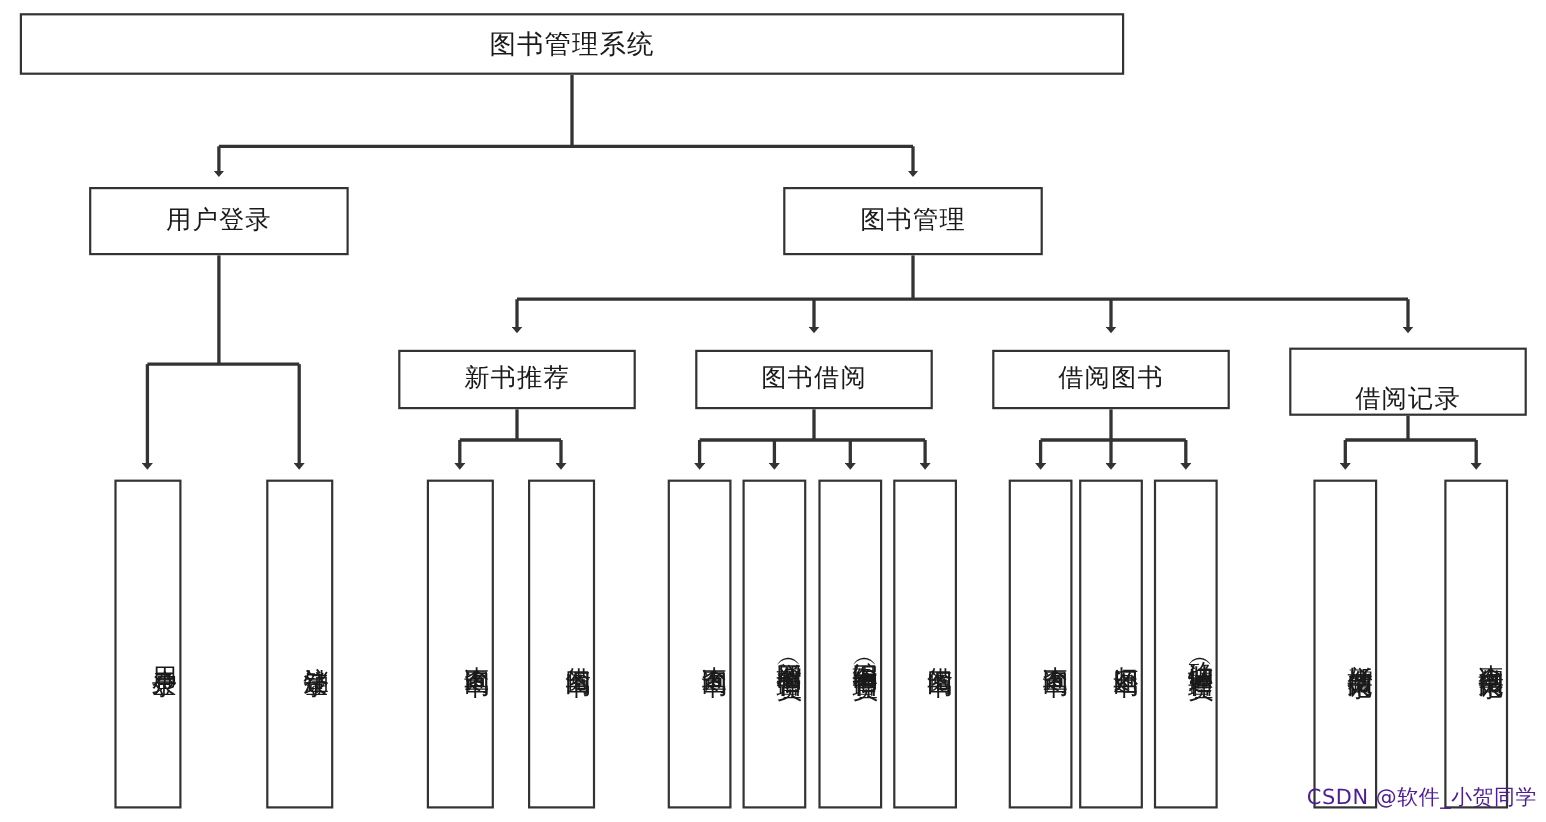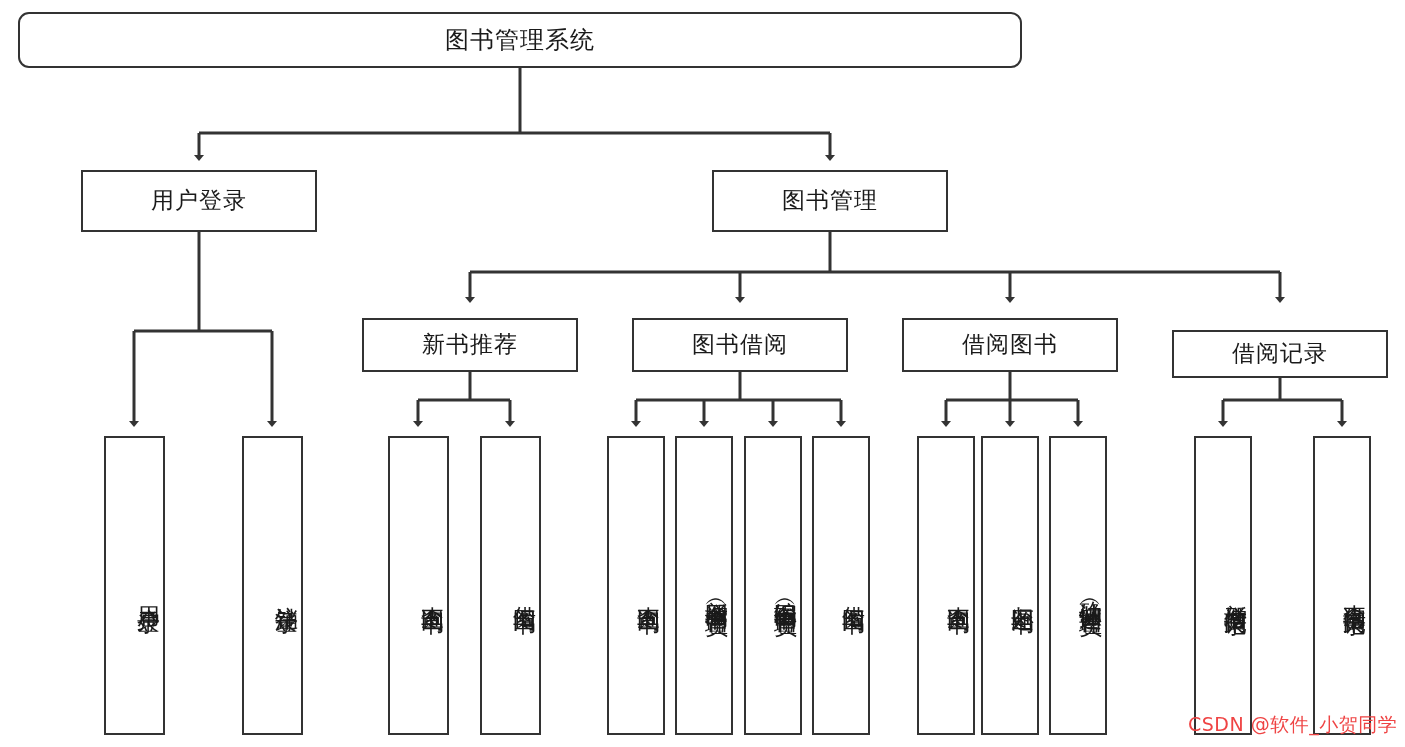--- a/index.html
+++ b/index.html
@@ -51,25 +51,24 @@
     align-items: flex-start;
     justify-content: center;
   }
   .node.vert .vlabel {
     writing-mode: vertical-rl;
     text-orientation: upright;
     white-space: nowrap;
   }
   .node.root {
     font-size: 24px;
-    border-radius: 11px;
   }
   .watermark {
     position: absolute;
-    color: #ef4444;
+    color: #4c1d95;
     font-size: 19px;
     letter-spacing: 0.5px;
     white-space: nowrap;
     z-index: 5;
     pointer-events: none;
   }
 </style>
 </head>
 <body>
 
@@ -139,21 +138,21 @@
 
   <div class="node horiz" style="left:362px; top:318px; width:216px; height:54px;">
     <span>新书推荐</span>
   </div>
   <div class="node horiz" style="left:632px; top:318px; width:216px; height:54px;align-items:center;">
     <span>图书借阅</span>
   </div>
   <div class="node horiz" style="left:902px; top:318px; width:216px; height:54px;">
     <span>借阅图书</span>
   </div>
-  <div class="node horiz" style="left:1172px; top:330px; width:216px; height:48px;">
+  <div class="node horiz" style="left:1172px; top:316px; width:216px; height:62px;align-items:flex-end;">
     <span>借阅记录</span>
   </div>
 
   <div class="node vert" style="left:104px; top:436px; width:61px; height:299px;">
     <span class="vlabel">用户登录</span>
   </div>
   <div class="node vert" style="left:242px; top:436px; width:61px; height:299px;">
     <span class="vlabel">注销登录</span>
   </div>
 

